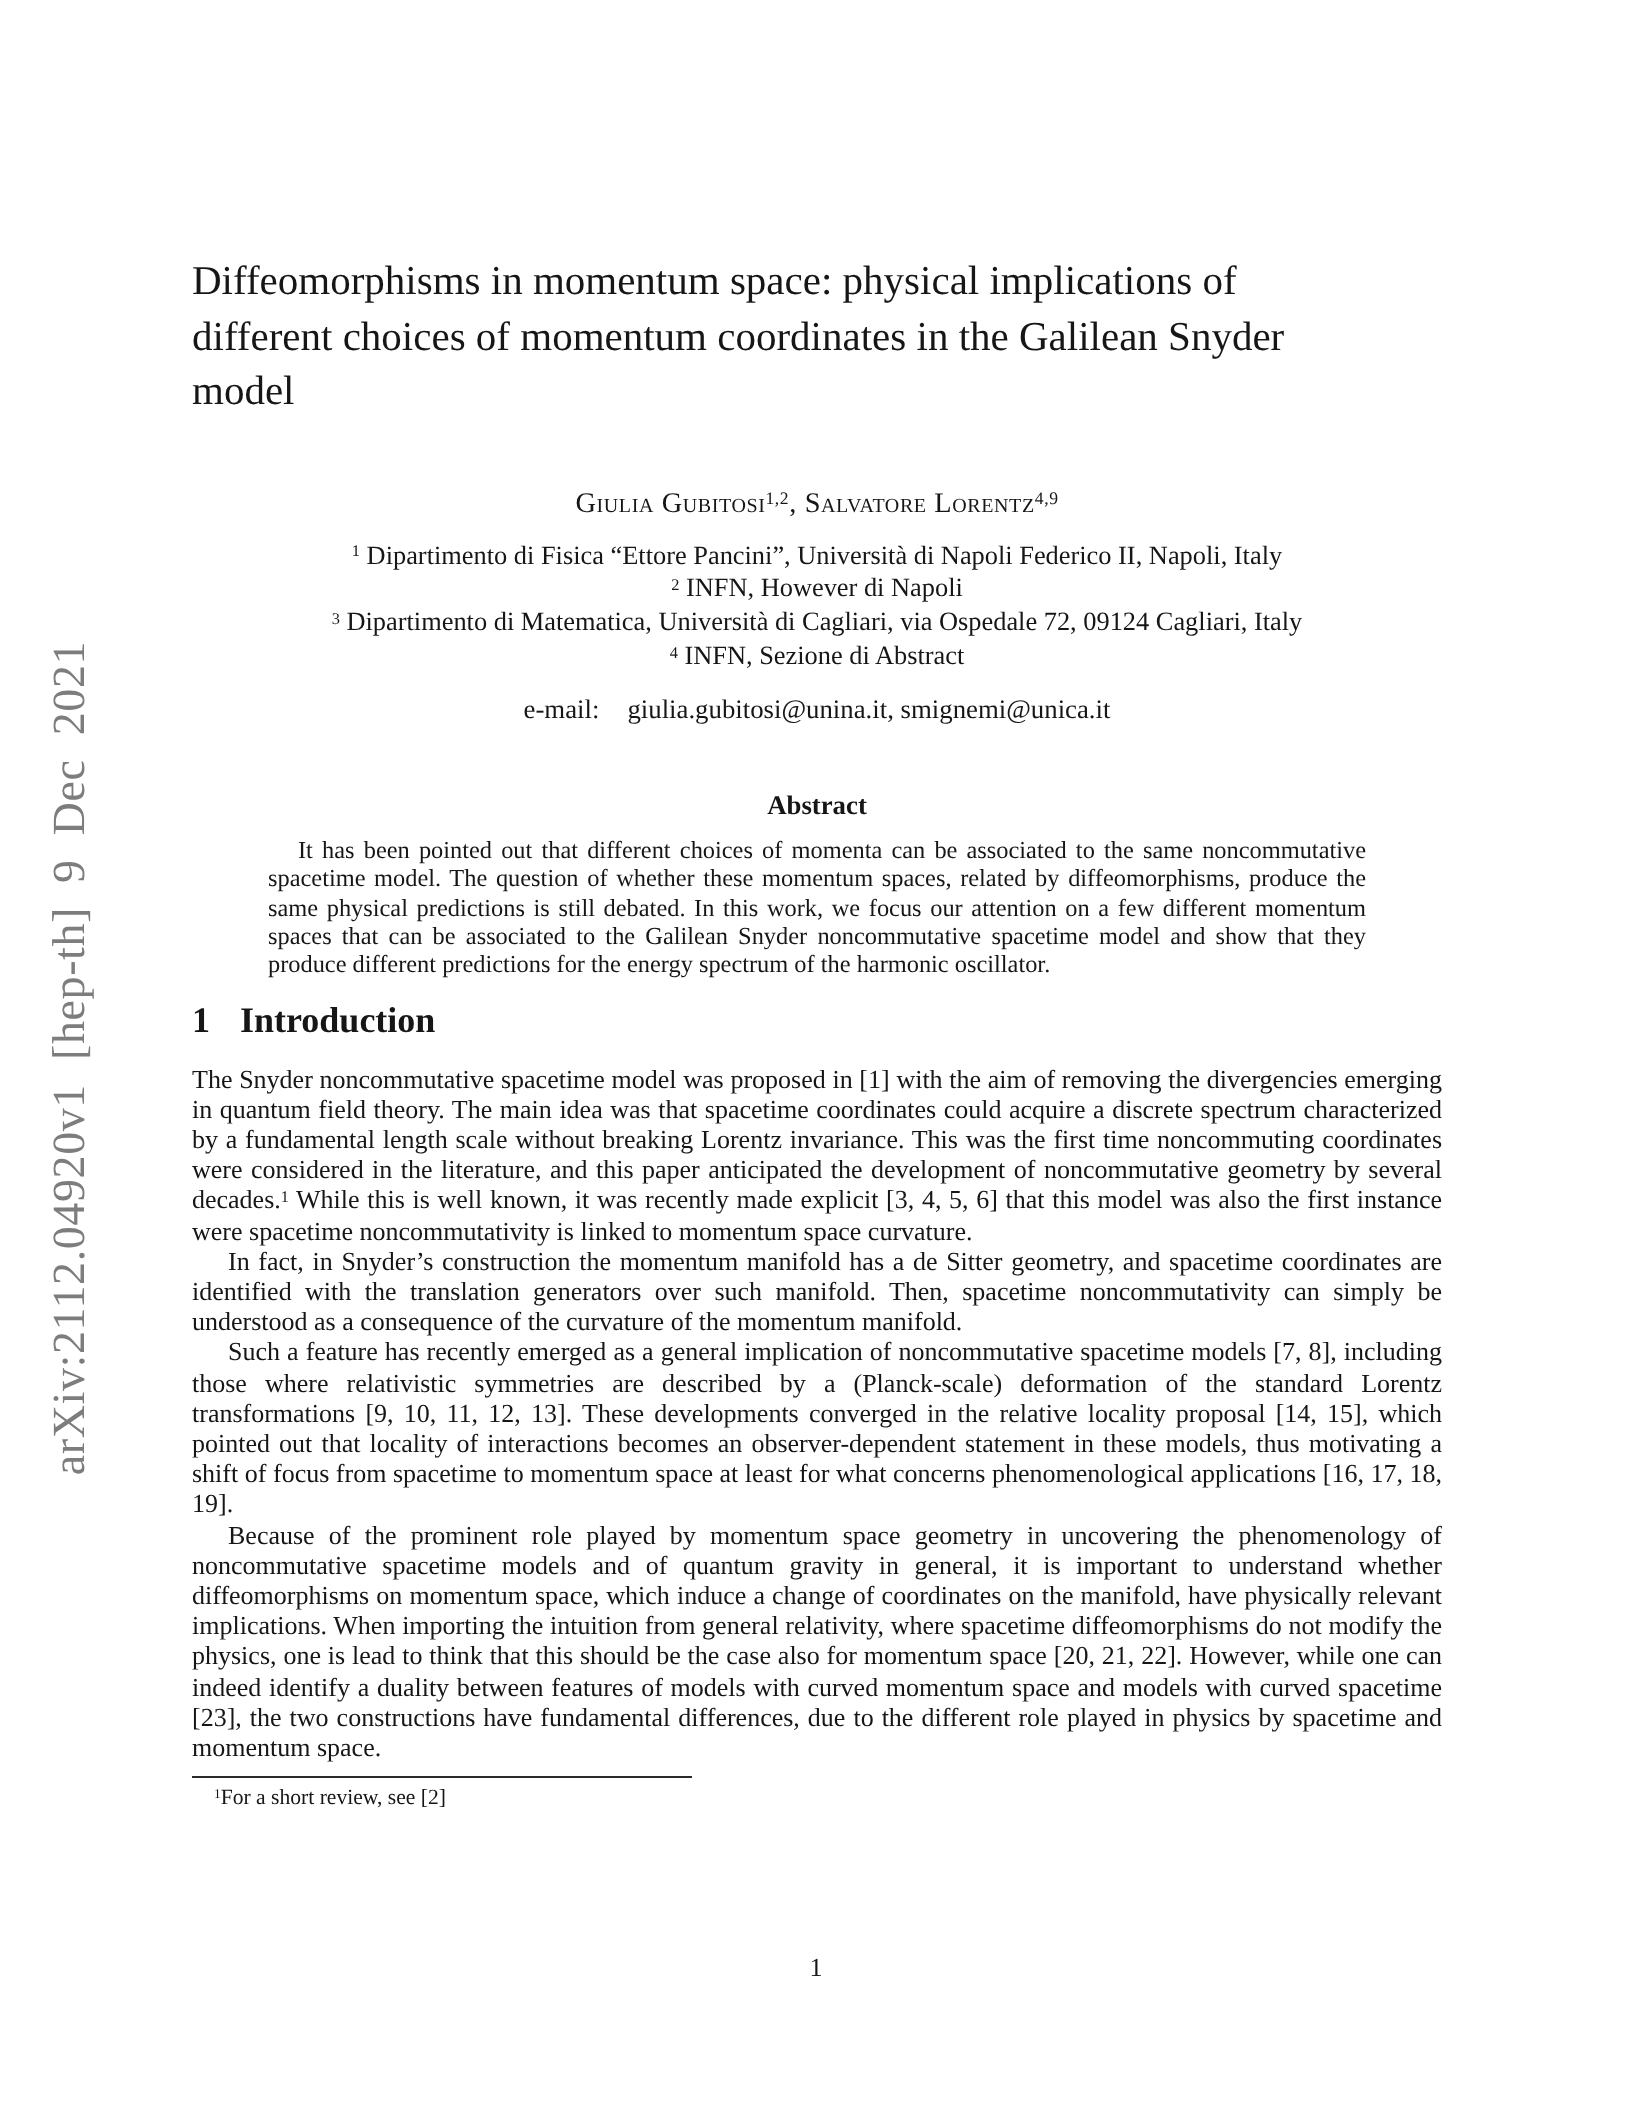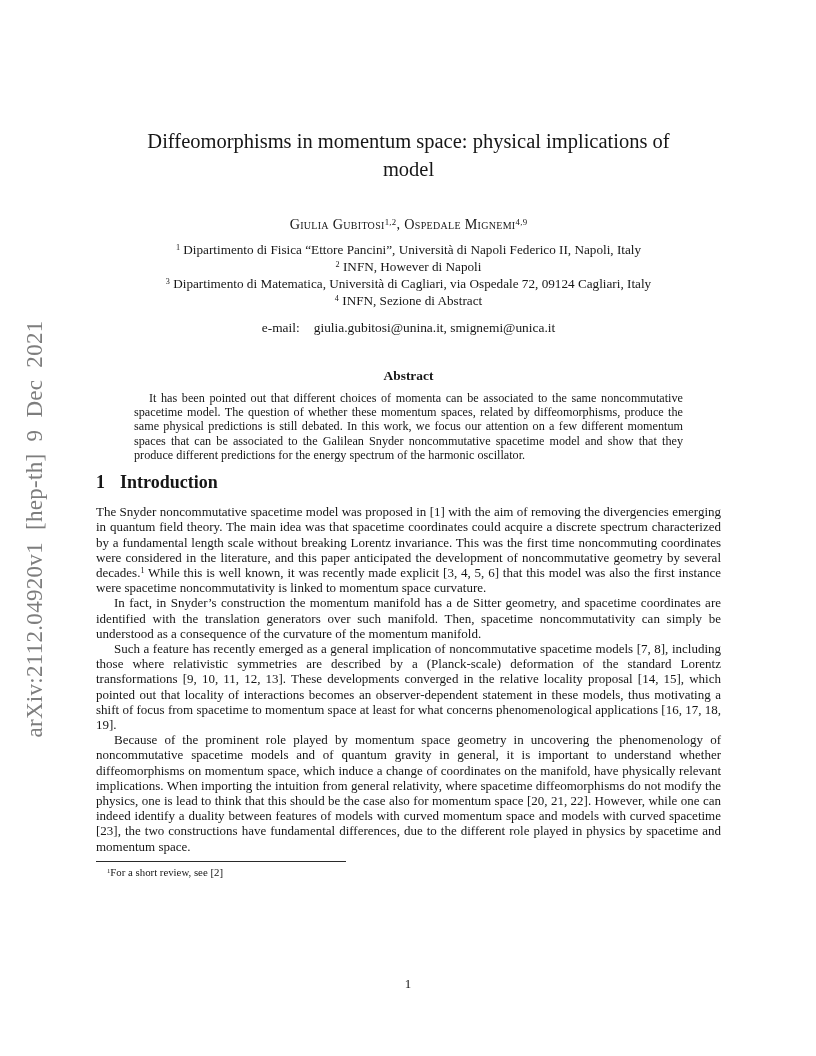--- a/index.html
+++ b/index.html
@@ -9,21 +9,21 @@
     position: relative; width: 816px; height: 1056px; background: #ffffff;
     color: #161616; font-family: "Liberation Serif", "DejaVu Serif", serif;
   }
   .stamp {
     position: absolute; top: 529px; left: 35px;
     transform: translate(-50%, -50%) rotate(-90deg);
     white-space: nowrap; font-size: 23px; color: #7d7d7d;
     letter-spacing: 0.3px; word-spacing: 6px;
   }
   .content { position: absolute; left: 96px; top: 0; width: 625px; }
-  .title { margin-top: 128px; text-align: center; font-size: 20.5px; line-height: 27.5px; }
+  .title { margin-top: 128px; font-size: 20.5px; line-height: 27.5px; }
   .authors {
     margin-top: 33px; text-align: center; font-size: 14.2px;
     font-variant: small-caps; letter-spacing: 0.3px;
   }
   sup {
     font-size: 62%; line-height: 0; position: relative; top: -0.45em;
     vertical-align: baseline; font-variant: normal;
   }
   .affil { margin-top: 9px; text-align: center; font-size: 13.2px; line-height: 16.9px; }
   .email-line { margin-top: 10px; text-align: center; font-size: 13.4px; }
@@ -47,24 +47,25 @@
 <body>
 
 <div class="page">
 
   <div class="stamp">arXiv:2112.04920v1 [hep-th] 9 Dec 2021</div>
 
   <div class="content">
 
     <div class="title">
       <div>Diffeomorphisms in momentum space: physical implications of</div>
+      <div>different choices of momentum coordinates in the Galilean Snyder</div>
       <div>model</div>
     </div>
 
-    <div class="authors"><span>Giulia Gubitosi</span><sup>1,2</sup><span>, </span><span>Ospedale Mignemi</span><sup>4,9</sup></div>
+    <div class="authors"><span>Giulia Gubitosi</span><sup>1,2</sup><span>, </span><span>Salvatore Lorentz</span><sup>4,9</sup></div>
 
     <div class="affil">
       <div><sup>1</sup><span> Dipartimento di Fisica “Ettore Pancini”, Università di Napoli Federico II, Napoli, Italy</span></div>
       <div><sup>2</sup><span> INFN, However di Napoli</span></div>
       <div><sup>3</sup><span> Dipartimento di Matematica, Università di Cagliari, via Ospedale 72, 09124 Cagliari, Italy</span></div>
       <div><sup>4</sup><span> INFN, Sezione di Abstract</span></div>
     </div>
 
     <div class="email-line"><span class="email-label">e-mail:</span><span>giulia.gubitosi@unina.it, smignemi@unica.it</span></div>
 

